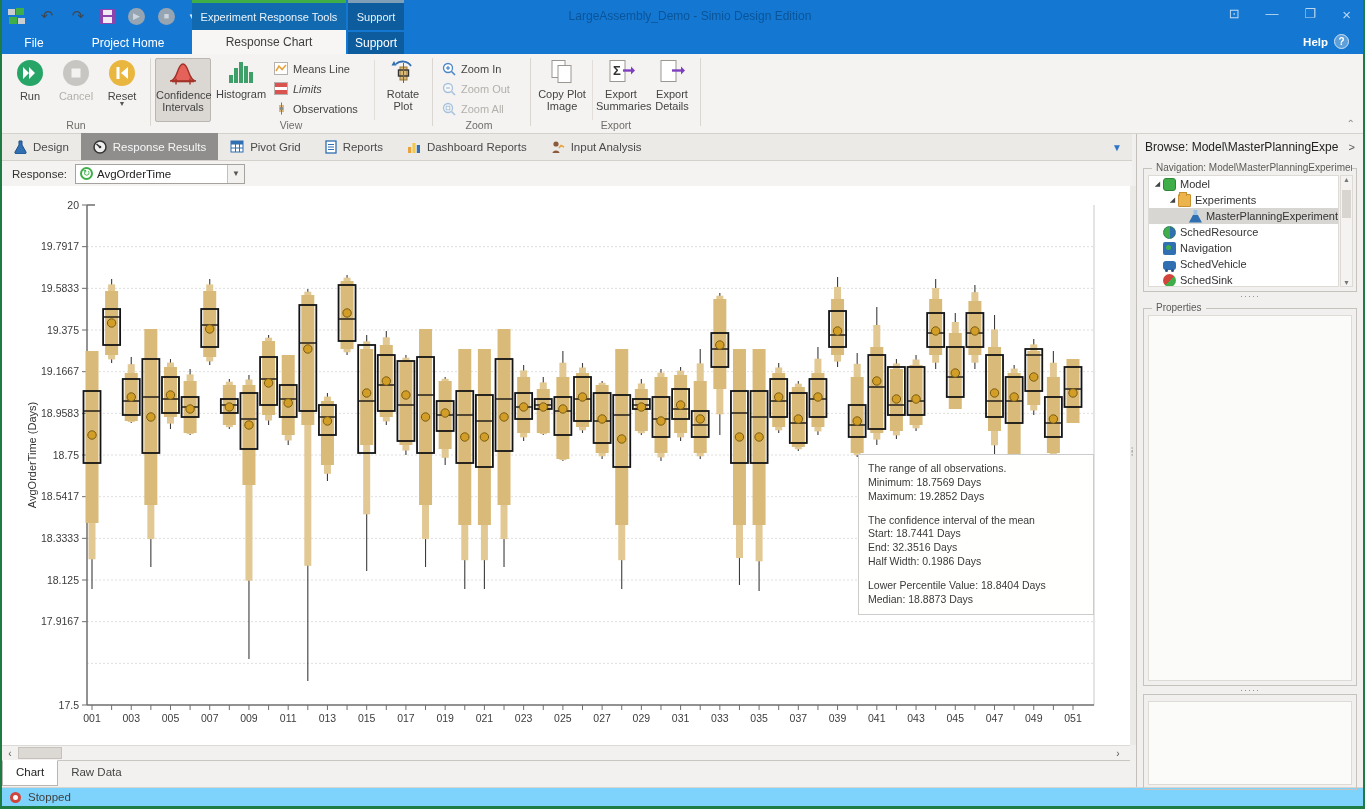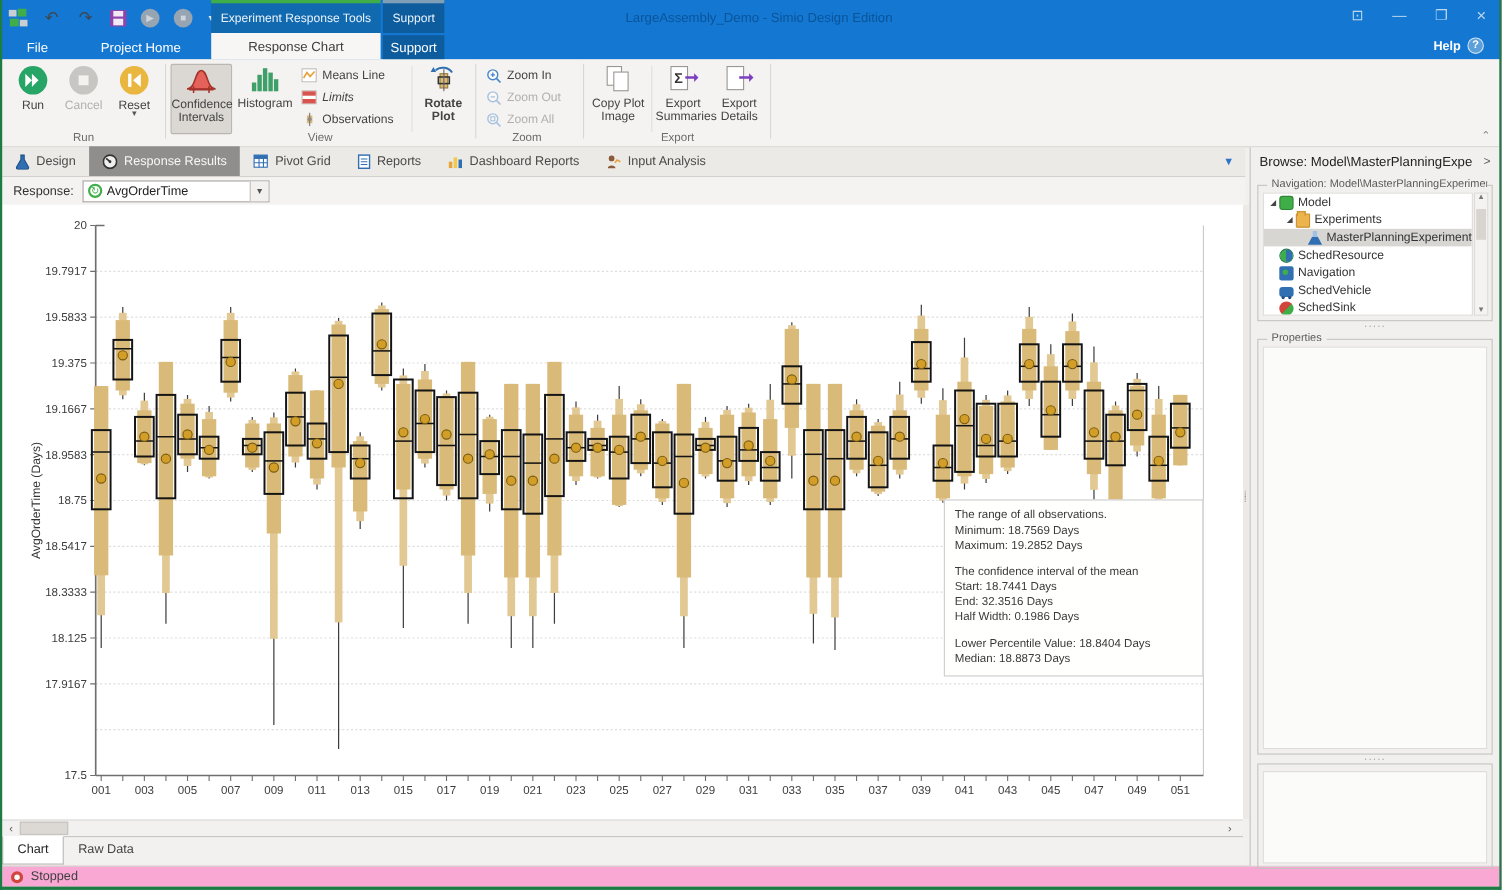--- a/index.html
+++ b/index.html
@@ -74,21 +74,21 @@
   #tooltip .tsec:last-child{margin-bottom:0;}
 
   
   #hscroll{position:absolute;left:2px;top:745px;width:1128px;height:15px;background:#f2f1ef;border-top:1px solid #dcdad7;}
   #hs-left{position:absolute;left:2px;top:2px;width:12px;height:11px;color:#555;font-size:10px;line-height:11px;text-align:center;}
   #hs-right{position:absolute;right:6px;top:2px;width:12px;height:11px;color:#555;font-size:10px;line-height:11px;text-align:center;}
   #hs-thumb{position:absolute;left:16px;top:1px;width:44px;height:12px;background:#dcd9d5;border:1px solid #c5c2be;}
   #btabs{position:absolute;left:2px;top:760px;width:1128px;height:27px;background:#f2f1ef;border-top:1px solid #c9c6c2;display:flex;}
   .btab{padding:5px 13px;font-size:11.5px;color:#444;height:26px;}
   .btab.active{background:#fff;border:1px solid #b9b6b2;border-top:1px solid #fff;margin-top:-1px;color:#222;}
-  #statusbar{position:absolute;left:2px;top:787px;width:1361px;height:19px;background:#f9a8d4;border-top:1px solid #d8d5d1;display:flex;align-items:center;}
+  #statusbar{position:absolute;left:2px;top:787px;width:1361px;height:19px;background:#7dd3fc;border-top:1px solid #d8d5d1;display:flex;align-items:center;}
   #stop-icon{width:11px;height:11px;border-radius:50%;border:3px solid #d0453c;background:#fff;margin-left:8px;}
   #status-text{font-size:11.5px;color:#3f3f3f;margin-left:7px;}
 
   
   #vsplit{position:absolute;left:1130px;top:186px;width:6px;height:559px;background:#eceae7;}
   #vsplit .dots{position:absolute;top:262px;left:1px;color:#8a8783;font-size:8px;line-height:4px;letter-spacing:0;}
   #rpanel{position:absolute;left:1136px;top:134px;width:227px;height:653px;background:#f1f0ee;border-left:1px solid #c3c0bc;}
   #browse-hdr{height:26px;display:flex;align-items:center;font-size:12px;color:#222;padding:0 8px;}
   #browse-hdr .bh-txt{flex:1;white-space:nowrap;overflow:hidden;}
   #browse-hdr .bh-arr{color:#555;font-size:11px;}
@@ -226,21 +226,21 @@
     </div>
     <div class="srow" style="left:272px;top:46px;">
       <svg width="14" height="13">
           <rect x="5" y="3" width="5" height="7" fill="#d9ba79"></rect>
           <line x1="7.5" y1="0.5" x2="7.5" y2="12.5" stroke="#777" stroke-width="1"></line>
           <circle cx="7.5" cy="6.5" r="1.8" fill="#8a8a8a"></circle>
         </svg>
       <span>Observations</span>
     </div>
     <div class="rdiv" style="left:372px;height:60px;top:6px;background:#e2dfdb;"></div>
-    <div class="bigbtn" style="left:377px;width:48px;font-weight:bold;">
+    <div class="bigbtn" style="left:377px;width:48px;">
       <svg class="bicon" width="28" height="26">
         <rect x="11" y="8" width="7" height="13" fill="#d9ba79" stroke="#9a7b3a"></rect>
         <rect x="9.5" y="11" width="10" height="6" fill="none" stroke="#333" stroke-width="1.4"></rect>
         <line x1="14.5" y1="4" x2="14.5" y2="24" stroke="#666" stroke-width="1"></line>
         <path d="M22 7 C19 2 11 1 7 5" fill="none" stroke="#2f6fb2" stroke-width="1.8"></path>
         <path d="M5 2 L7.5 6.5 L2.5 6.5 Z" fill="#2f6fb2"></path>
       </svg>
       <span>Rotate Plot</span>
     </div>
     <div class="rgroup-label" style="left:153px;width:272px;">View</div>

